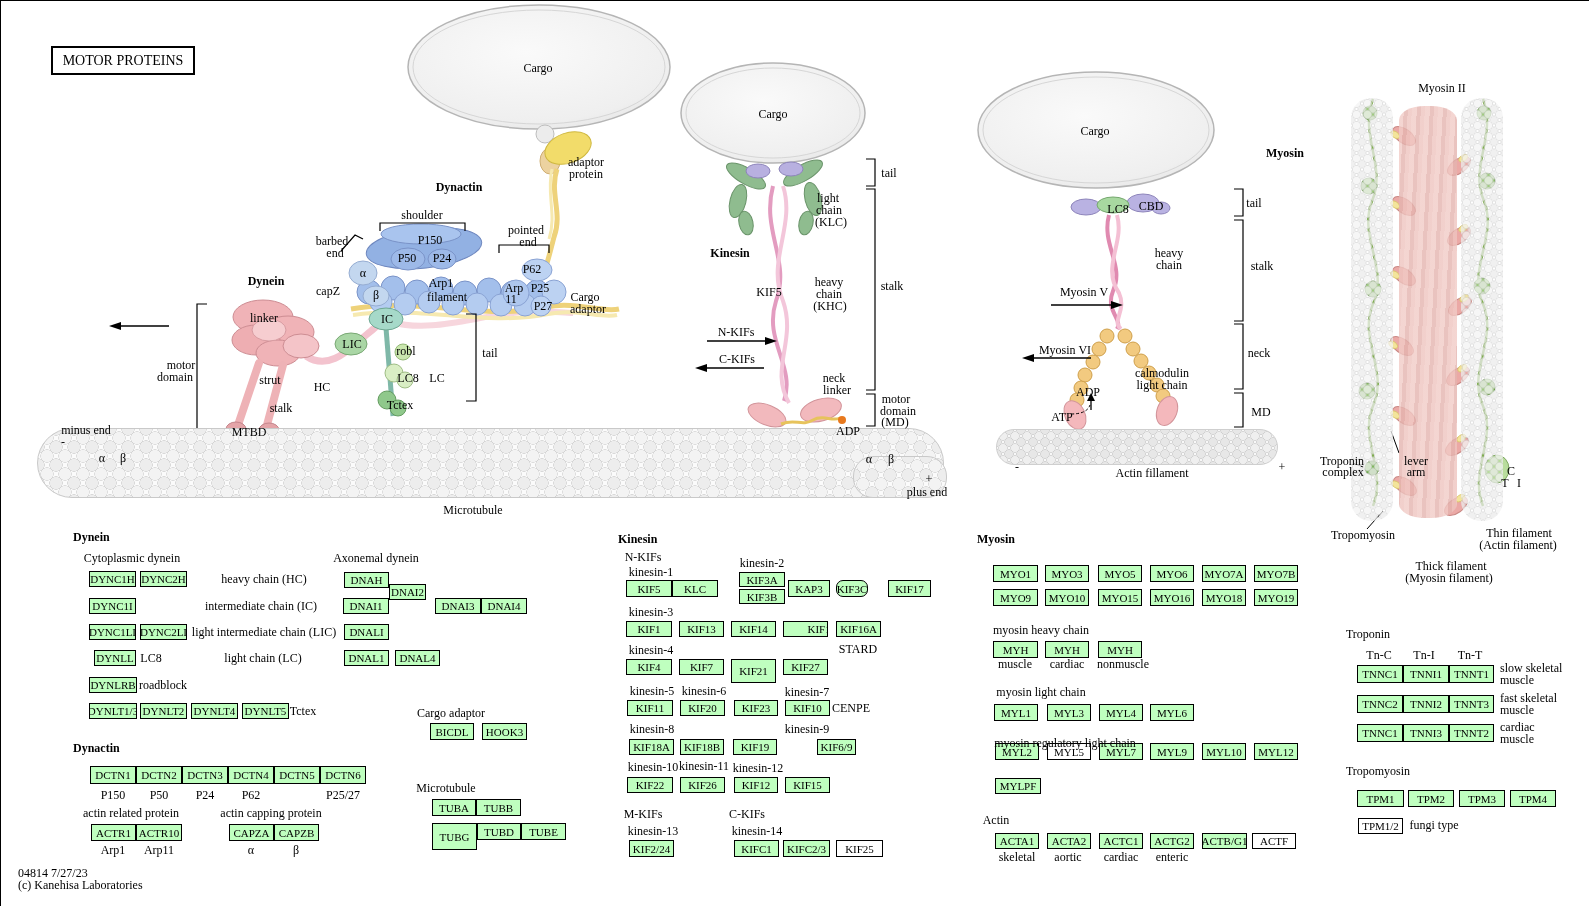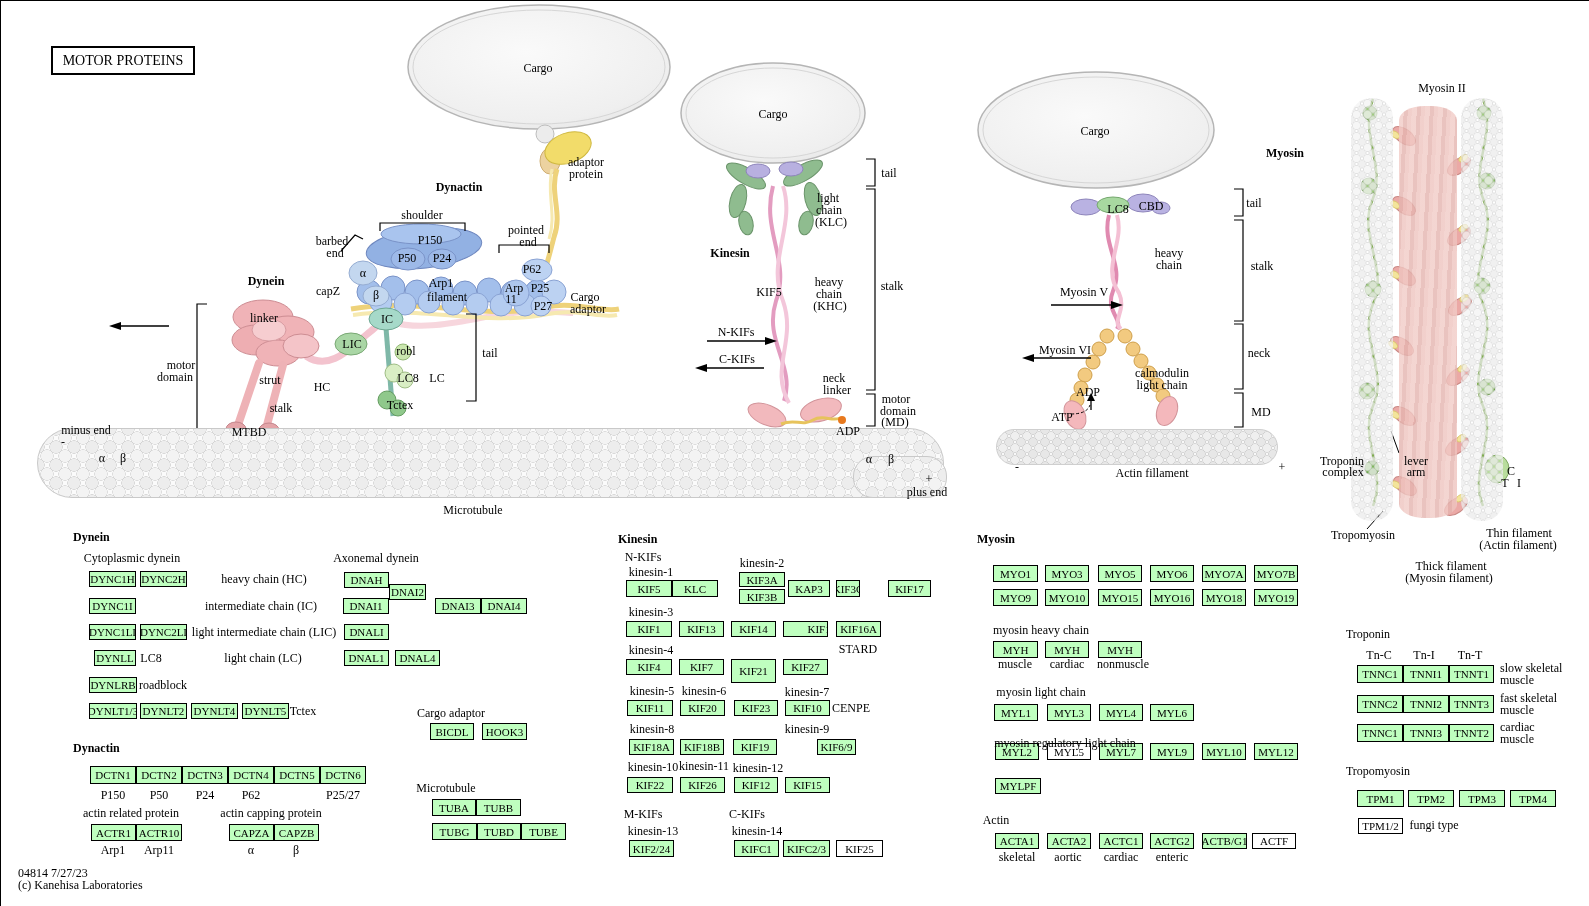--- a/index.html
+++ b/index.html
@@ -273,29 +273,29 @@
       <div class="gbox" style="left: 181px; top: 765px; width: 46px; height: 18px;">DCTN3</div>
       <div class="gbox" style="left: 227px; top: 765px; width: 46px; height: 18px;">DCTN4</div>
       <div class="gbox" style="left: 273px; top: 765px; width: 46px; height: 18px;">DCTN5</div>
       <div class="gbox" style="left: 319px; top: 765px; width: 46px; height: 18px;">DCTN6</div>
       <div class="gbox" style="left: 90px; top: 823px; width: 45px; height: 17px;">ACTR1</div>
       <div class="gbox" style="left: 135px; top: 823px; width: 46px; height: 17px;">ACTR10</div>
       <div class="gbox" style="left: 228px; top: 823px; width: 45px; height: 17px;">CAPZA</div>
       <div class="gbox" style="left: 273px; top: 823px; width: 45px; height: 17px;">CAPZB</div>
       <div class="gbox" style="left: 431px; top: 798px; width: 44px; height: 17px;">TUBA</div>
       <div class="gbox" style="left: 475px; top: 798px; width: 45px; height: 17px;">TUBB</div>
-      <div class="gbox" style="left: 431px; top: 822px; width: 45px; height: 17px;">TUBG</div>
+      <div class="gbox" style="left: 431px; top: 822px; width: 45px; height: 27px;">TUBG</div>
       <div class="gbox" style="left: 476px; top: 822px; width: 44px; height: 17px;">TUBD</div>
       <div class="gbox" style="left: 520px; top: 822px; width: 45px; height: 17px;">TUBE</div>
       <div class="gbox" style="left: 625px; top: 579px; width: 46px; height: 17px;">KIF5</div>
       <div class="gbox" style="left: 671px; top: 579px; width: 46px; height: 17px;">KLC</div>
       <div class="gbox" style="left: 738px; top: 571px; width: 46px; height: 15px;">KIF3A</div>
       <div class="gbox" style="left: 738px; top: 588px; width: 46px; height: 15px;">KIF3B</div>
       <div class="gbox" style="left: 787px; top: 579px; width: 42px; height: 17px;">KAP3</div>
-      <div class="gbox" style="left: 835px; top: 579px; width: 24px; height: 17px;">KIF3C</div>
+      <div class="gbox" style="left: 835px; top: 579px; width: 32px; height: 17px; border-radius: 7px;">KIF3C</div>
       <div class="gbox" style="left: 887px; top: 579px; width: 43px; height: 17px;">KIF17</div>
       <div class="gbox" style="left: 625px; top: 620px; width: 46px; height: 16px;">KIF1</div>
       <div class="gbox" style="left: 678px; top: 620px; width: 45px; height: 16px;">KIF13</div>
       <div class="gbox" style="left: 730px; top: 620px; width: 45px; height: 16px;">KIF14</div>
       <div class="gbox" style="left: 782px; top: 620px; width: 45px; height: 16px; padding-left: 40px;">KIF16B</div>
       <div class="gbox" style="left: 835px; top: 620px; width: 45px; height: 16px;">KIF16A</div>
       <div class="gbox" style="left: 625px; top: 658px; width: 46px; height: 16px;">KIF4</div>
       <div class="gbox" style="left: 678px; top: 658px; width: 45px; height: 16px;">KIF7</div>
       <div class="gbox" style="left: 730px; top: 658px; width: 45px; height: 24px;">KIF21</div>
       <div class="gbox" style="left: 782px; top: 658px; width: 45px; height: 16px;">KIF27</div>

